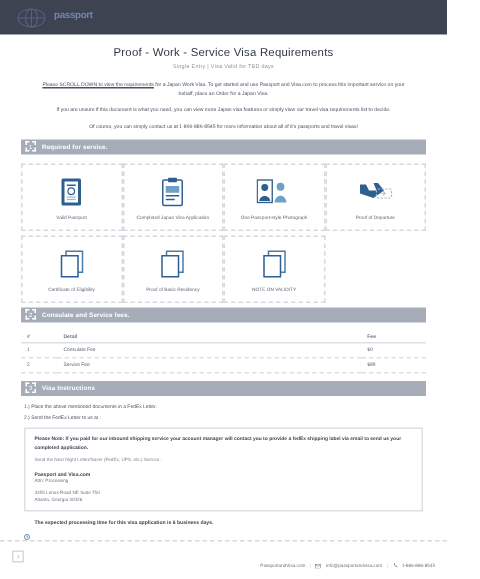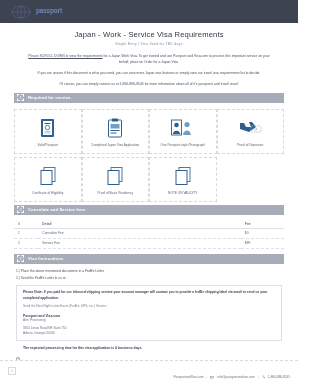--- a/index.html
+++ b/index.html
@@ -123,21 +123,21 @@
             <line x1="4" y1="8" x2="22" y2="8"></line>
             <line x1="13" y1="2" x2="13" y2="14"></line>
           </g>
         </svg>
       </span>
       <span class="logo-text">passport</span>
     </div>
   </div>
 
   <div class="title-block">
-    <div class="doc-title">Japan - Work - Service Visa Requirements</div>
+    <div class="doc-title">Proof - Work - Service Visa Requirements</div>
     <div class="doc-sub">Single Entry | Visa Valid for TBD days</div>
   </div>
 
   <div class="intro">
     <p>
       <u>Please SCROLL DOWN to view the requirements</u><span> for a Japan Work Visa. To get started and use Passport and Visa.com to process this important service on your behalf, place an Order for a Japan Visa.</span>
     </p>
     <p>If you are unsure if this document is what you need, you can view more Japan visa features or simply view our travel visa requirements list to decide.</p>
     <p>Of course, you can simply contact us at 1-866-886-8545 for more information about all of it's passports and travel visas!</p>
   </div>

